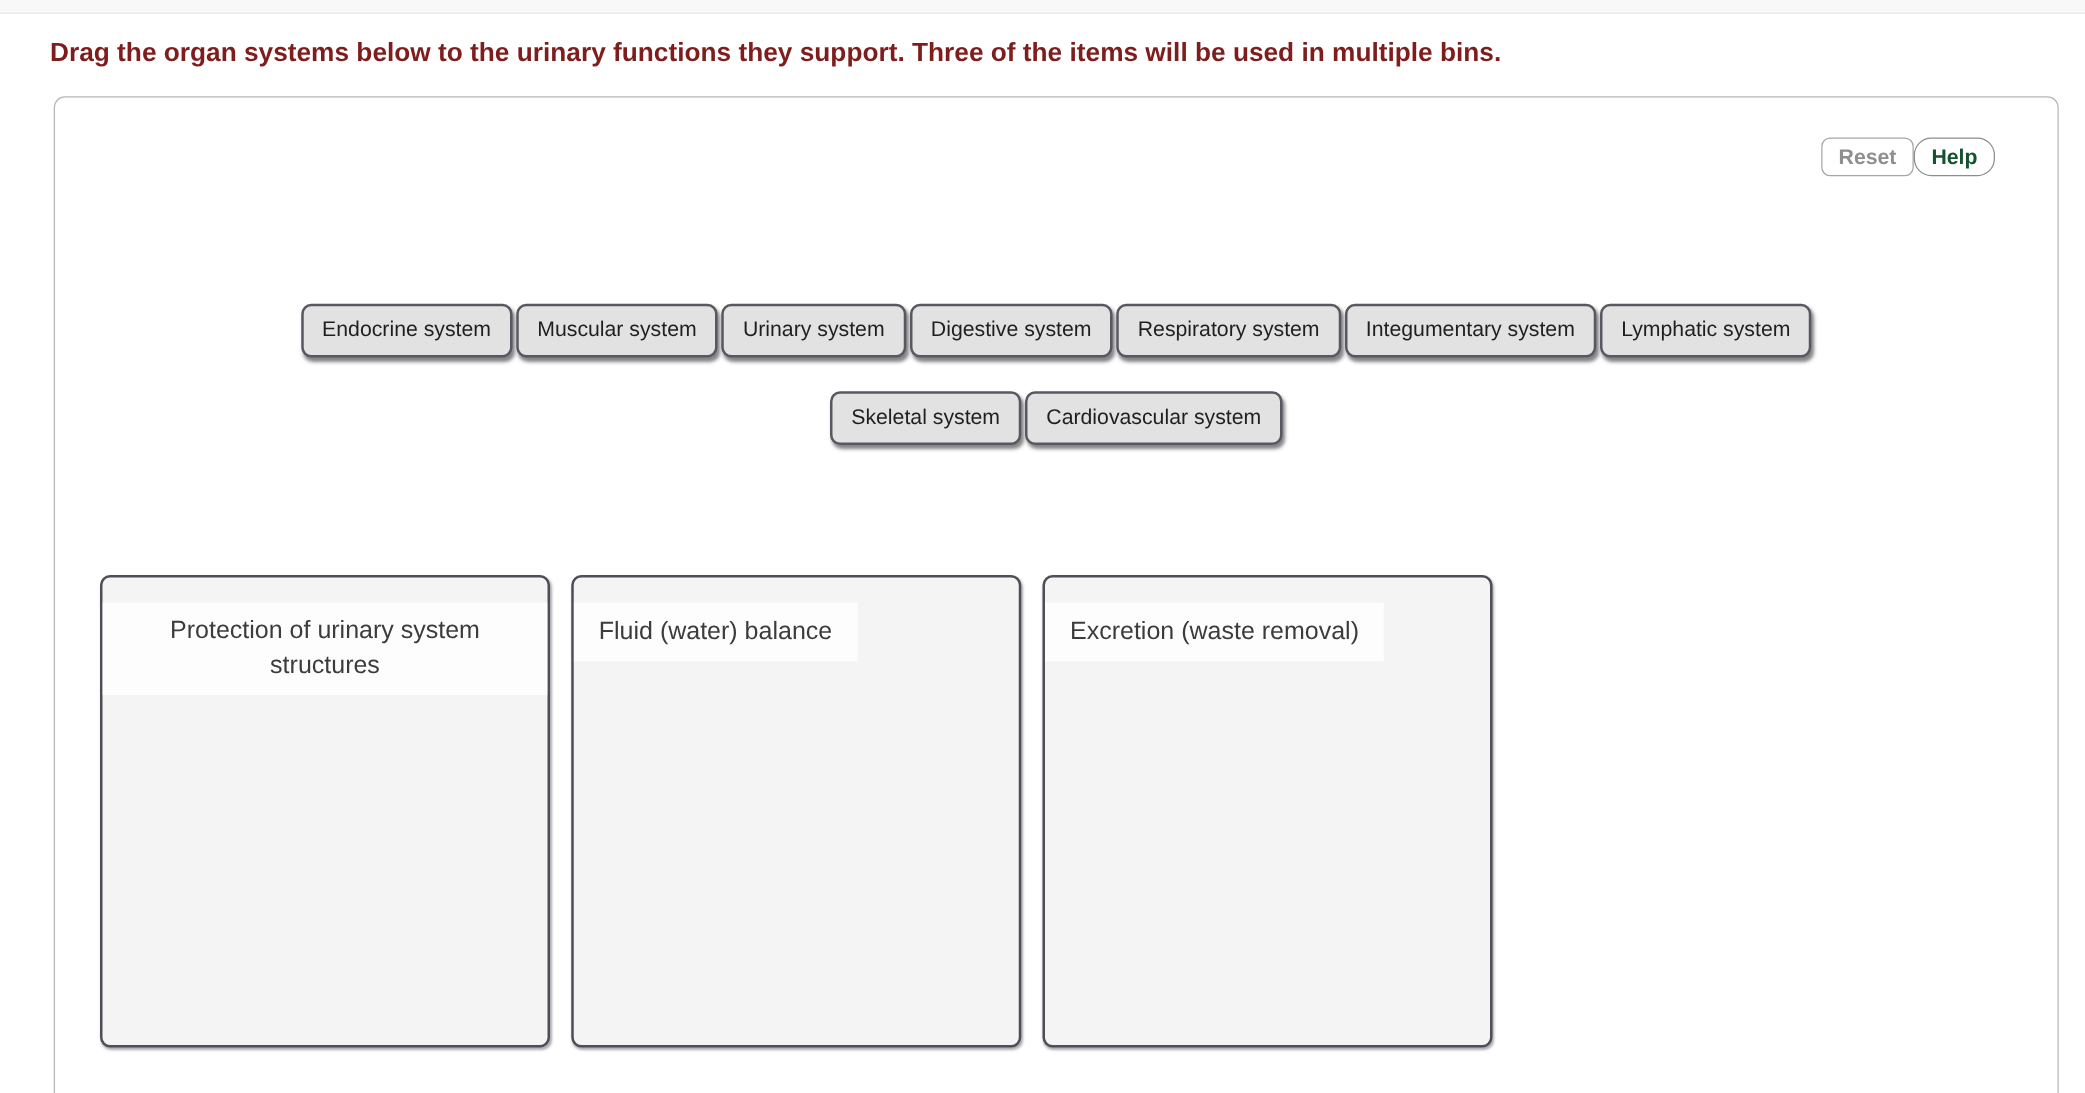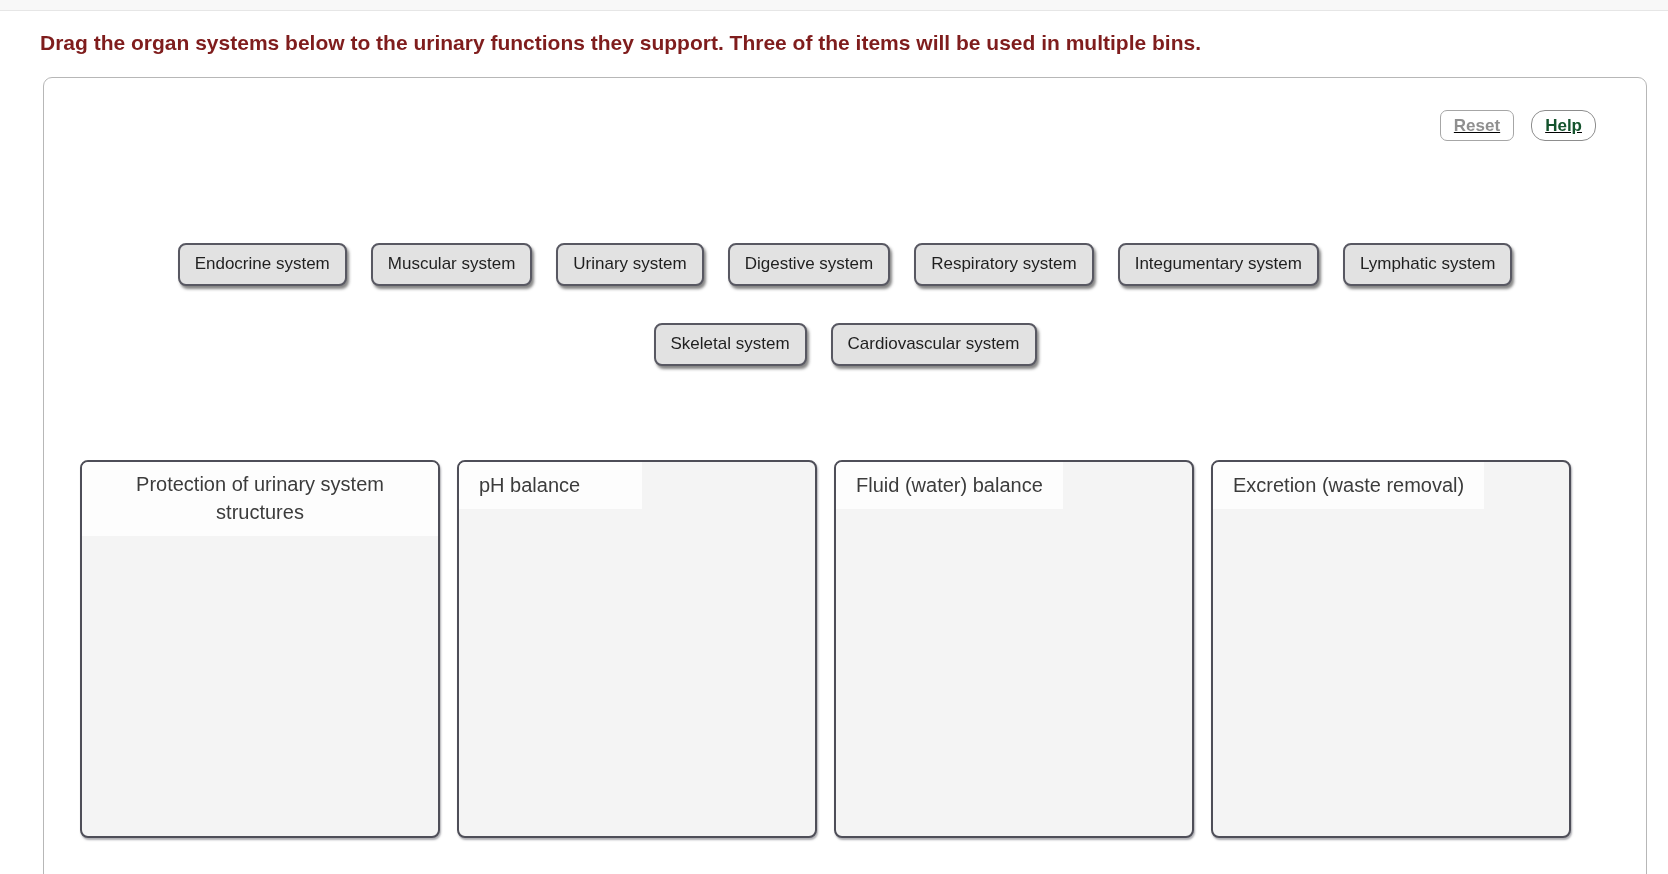--- a/index.html
+++ b/index.html
@@ -23,41 +23,41 @@
   }
   .panel {
     position: absolute; left: 43px; top: 77px;
     width: 1604px; height: 845px;
     background: #ffffff;
     border: 1px solid #b7b7b7;
     border-radius: 9px;
   }
   .btn-row {
     position: absolute; top: 32px; right: 50px;
-    display: flex; gap: 17px; text-decoration: underline;
+    display: flex; 
   }
   .btn {
     height: 31px;
     padding: 3px 13px;
     background: #ffffff;
     border: 1px solid #a6a6a6;
     border-radius: 7px;
     font-family: "Liberation Sans", sans-serif;
     font-size: 17px; font-weight: bold;
     cursor: pointer;
   }
   .btn.reset { color: #8f8f8f; }
   .btn.help  { color: #14532d; border-color: #8d8d8d; border-radius: 14px; }
   .chip-row {
     position: absolute; left: 0; width: 100%;
     display: flex; justify-content: center;
-    gap: 24px;
+    gap: 3px;
   }
   .chip-row.r1 { top: 165px; }
-  .chip-row.r2 { top: 245px; }
+  .chip-row.r2 { top: 235px; }
   .chip {
     background: #e2e2e2;
     border: 2px solid #585862;
     border-radius: 8px;
     padding: 9px 15px 10px 15px;
     font-size: 17px;
     color: #1f1f1f;
     white-space: nowrap;
     box-shadow: 2px 3px 3px rgba(110,110,110,0.85);
     cursor: grab;
@@ -74,20 +74,21 @@
     overflow: hidden;
     box-shadow: 1px 2px 2px rgba(90,90,100,0.5);
   }
   .bin-label {
     display: inline-block;
     background: #fdfdfd;
     color: #3c3c3c;
     font-size: 20px;
     line-height: 28px;
     padding: 9px 20px 10px 20px;
+    margin-top: 20px;
   }
   .bin-label.center {
     display: block;
     text-align: center;
     padding: 8px 12px 10px 12px;
   }
   .bin-label.wide-pad { padding-right: 62px; }
 </style>
 </head>
 <body>
@@ -116,23 +117,20 @@
   <div class="chip-row r2">
     <div class="chip">Skeletal system</div>
     <div class="chip">Cardiovascular system</div>
   </div>
 
   <div class="bins">
     <div class="bin">
       <div class="bin-label center">Protection of urinary system structures</div>
     </div>
     <div class="bin">
-      <div class="bin-label wide-pad">pH balance</div>
-    </div>
-    <div class="bin">
       <div class="bin-label">Fluid (water) balance</div>
     </div>
     <div class="bin">
       <div class="bin-label">Excretion (waste removal)</div>
     </div>
   </div>
 
 </div>
 
 </body></html>

